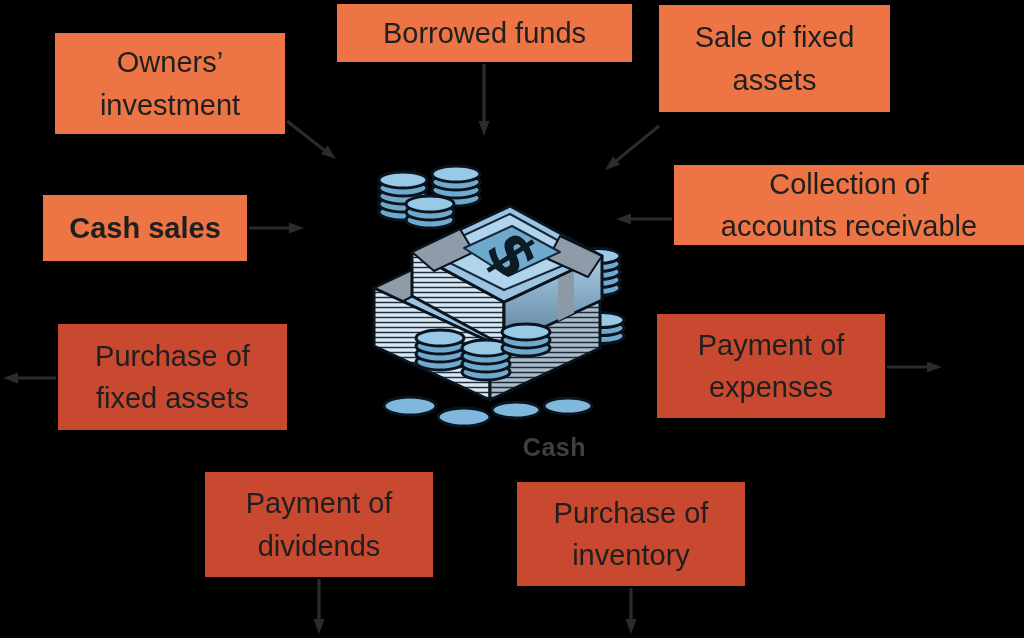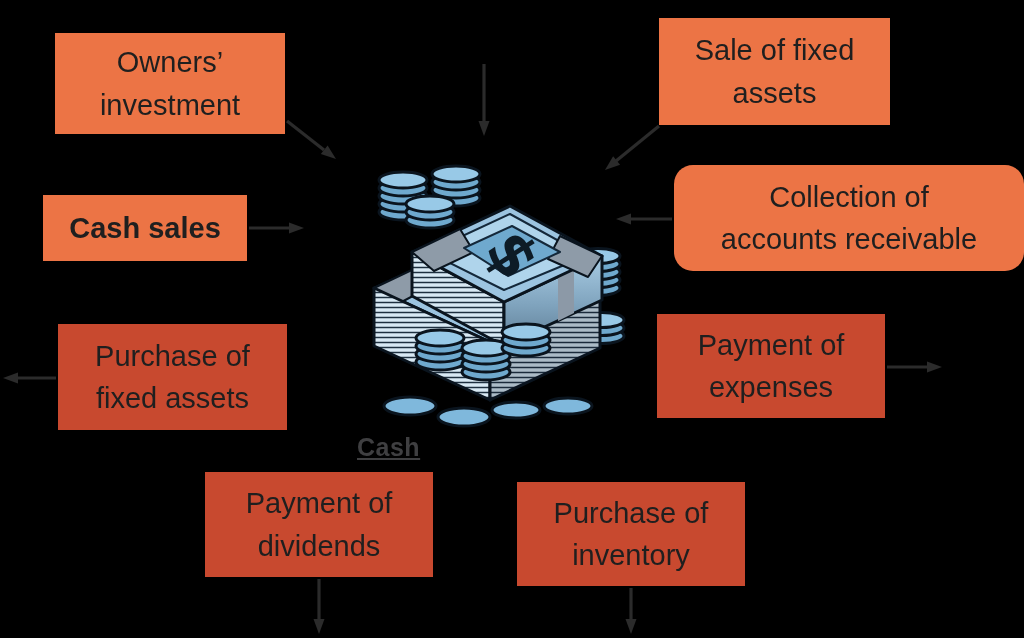--- a/index.html
+++ b/index.html
@@ -20,42 +20,41 @@
     color: var(--box-text, #1F1F1F);
     font-size: 29px;
     line-height: 1.45;
     white-space: pre-line;
   }
   .node.inflow  { background: var(--inflow-box, #EC7445); }
   .node.outflow { background: var(--outflow-box, #C8492F); justify-content: center; }
 
   #node-owners-investment        { left: 55px;  top: 33px;  width: 230px; height: 101px; }
   #node-borrowed-funds           { left: 337px; top: 4px;   width: 295px; height: 58px;  }
-  #node-sale-of-fixed-assets     { left: 659px; top: 18px;  width: 231px; height: 107px; }
-  #node-collection-ar            { left: 674px; top: 165px; width: 350px; height: 106px; border-radius: 19px; }
+  #node-sale-of-fixed-assets     { left: 659px; top: 5px;  width: 231px; height: 107px; }
+  #node-collection-ar            { left: 674px; top: 165px; width: 350px; height: 80px; }
   #node-cash-sales               { left: 43px;  top: 195px; width: 204px; height: 66px; font-weight: bold;  }
   #node-purchase-of-fixed-assets { left: 58px;  top: 324px; width: 229px; height: 106px; }
   #node-payment-of-expenses      { left: 657px; top: 314px; width: 228px; height: 104px; }
   #node-payment-of-dividends     { left: 205px; top: 472px; width: 228px; height: 105px; }
   #node-purchase-of-inventory    { left: 517px; top: 482px; width: 228px; height: 104px; }
 
   #arrows { position: absolute; left: 0; top: 0; }
   .arrow-line { stroke: var(--arrow, #2B2B2B); stroke-width: 3.2; fill: none; }
   .arrow-head { fill: var(--arrow, #2B2B2B); stroke: none; }
 
   #cash-art { position: absolute; left: 352px; top: 160px; }
   #cash-caption {
     position: absolute;
-    left: 357px; top: 433px; width: 246px;
-    text-align: left;
+    left: 340px; top: 433px; width: 246px;
+    text-align: right;
     font-size: 25px;
     font-weight: bold;
     letter-spacing: 0.5px;
     color: var(--cash-label, #414042);
-    text-decoration: underline;
   }
 </style>
 </head>
 <body>
 
 <div class="stage">
 
   <svg id="cash-art" width="280" height="270" viewBox="0 0 280 270">
     <defs>
       <pattern id="pStripe" patternUnits="userSpaceOnUse" width="6" height="5">
@@ -174,20 +173,23 @@
     <g class="arrow">
       <line class="arrow-line" x1="631" y1="588" x2="631" y2="621"></line>
       <path class="arrow-head" d="M0,0 L-15,-5.5 L-15,5.5 Z" transform="translate(631,634) rotate(90)"></path>
     </g>
   </svg>
 
   <div class="node inflow" id="node-owners-investment">
     <span class="node-label">Owners’
 investment</span>
   </div>
+  <div class="node inflow" id="node-borrowed-funds">
+    <span class="node-label">Borrowed funds</span>
+  </div>
   <div class="node inflow" id="node-sale-of-fixed-assets">
     <span class="node-label">Sale of fixed
 assets</span>
   </div>
   <div class="node inflow" id="node-collection-ar">
     <span class="node-label">Collection of
 accounts receivable</span>
   </div>
   <div class="node inflow" id="node-cash-sales">
     <span class="node-label">Cash sales</span>

